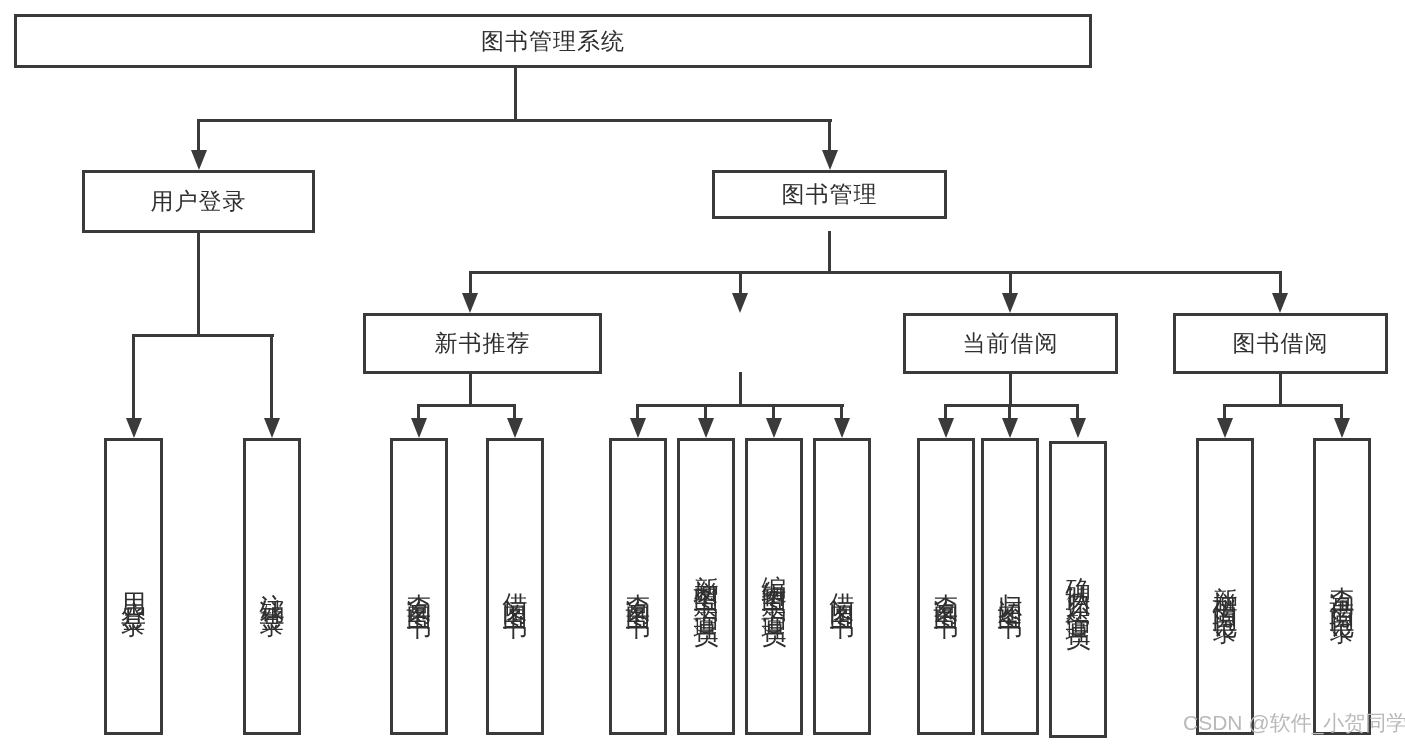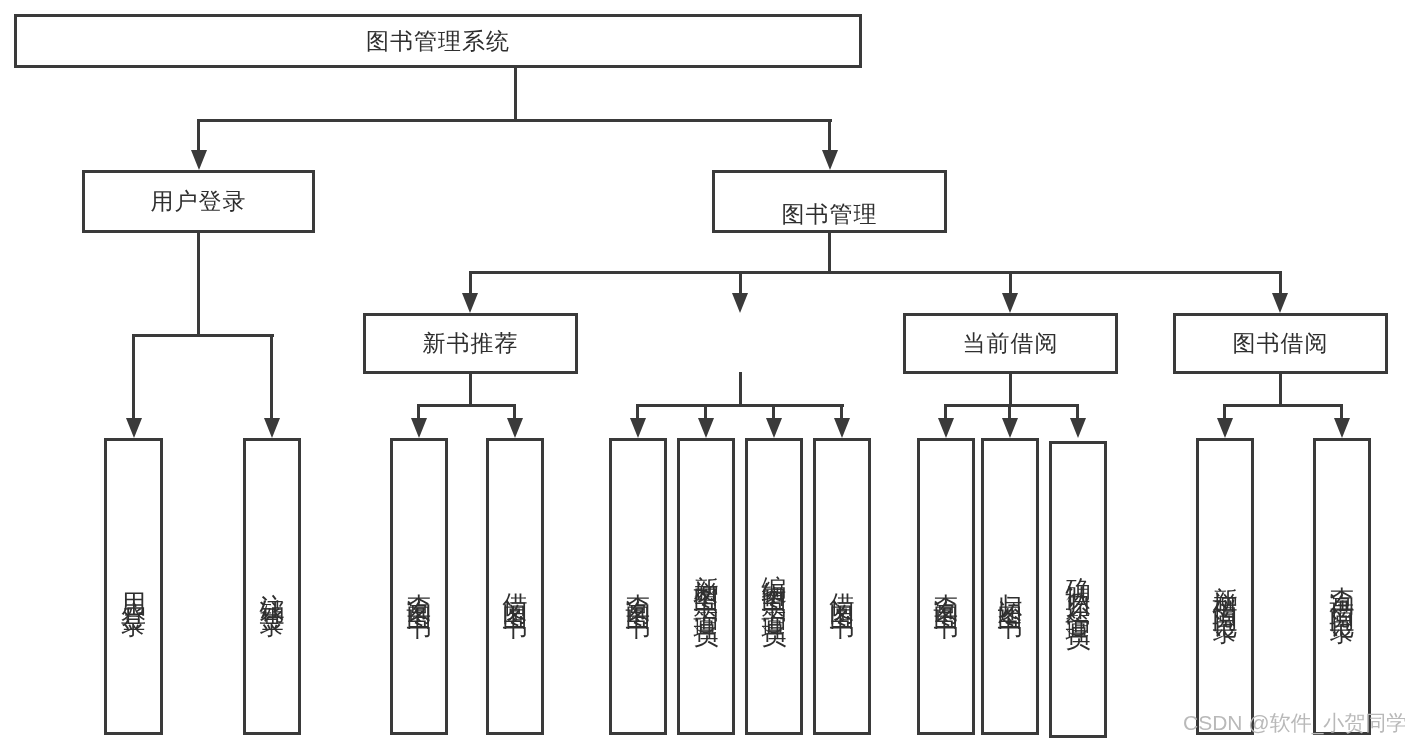--- a/index.html
+++ b/index.html
@@ -61,35 +61,35 @@
     font-size: 21px;
     color: var(--watermark, #b9b9b9);
     white-space: nowrap;
   }
 </style>
 </head>
 <body>
 
 <div id="stage">
 
-  <div class="node" style="left:14px; top:14px; width:848px; height:54px;">
+  <div class="node" style="left:14px; top:14px; width:1078px; height:54px;">
     <span class="hlabel">图书管理系统</span>
   </div>
 
   <div class="ln v" style="left:514px; top:66px; height:55px;"></div>
   <div class="ln h" style="left:197px; top:119px; width:635px;"></div>
   <div class="ln v" style="left:197px; top:119px; height:32px;"></div>
   <div class="ah" style="left:191px; top:150px;"></div>
   <div class="ln v" style="left:828px; top:119px; height:32px;"></div>
   <div class="ah" style="left:822px; top:150px;"></div>
 
   <div class="node" style="left:82px; top:170px; width:233px; height:63px;">
     <span class="hlabel">用户登录</span>
   </div>
-  <div class="node" style="left:712px; top:170px; width:235px; height:63px;align-items:flex-end;">
+  <div class="node" style="left:712px; top:170px; width:235px; height:49px;">
     <span class="hlabel">图书管理</span>
   </div>
 
   <div class="ln v" style="left:197px; top:231px; height:105px;"></div>
   <div class="ln h" style="left:132px; top:334px; width:142px;"></div>
   <div class="ln v" style="left:132px; top:334px; height:85px;"></div>
   <div class="ah" style="left:126px; top:418px;"></div>
   <div class="ln v" style="left:270px; top:334px; height:85px;"></div>
   <div class="ah" style="left:264px; top:418px;"></div>
 
@@ -97,21 +97,21 @@
   <div class="ln h" style="left:469px; top:271px; width:813px;"></div>
   <div class="ln v" style="left:469px; top:271px; height:23px;"></div>
   <div class="ah" style="left:462px; top:293px;"></div>
   <div class="ln v" style="left:739px; top:271px; height:23px;"></div>
   <div class="ah" style="left:732px; top:293px;"></div>
   <div class="ln v" style="left:1009px; top:271px; height:23px;"></div>
   <div class="ah" style="left:1002px; top:293px;"></div>
   <div class="ln v" style="left:1279px; top:271px; height:23px;"></div>
   <div class="ah" style="left:1272px; top:293px;"></div>
 
-  <div class="node" style="left:363px; top:313px; width:215px; height:61px;">
+  <div class="node" style="left:363px; top:313px; width:239px; height:61px;">
     <span class="hlabel">新书推荐</span>
   </div>
   <div class="node" style="left:903px; top:313px; width:215px; height:61px;">
     <span class="hlabel">当前借阅</span>
   </div>
   <div class="node" style="left:1173px; top:313px; width:215px; height:61px;">
     <span class="hlabel">图书借阅</span>
   </div>
 
   <div class="ln v" style="left:469px; top:372px; height:34px;"></div>

